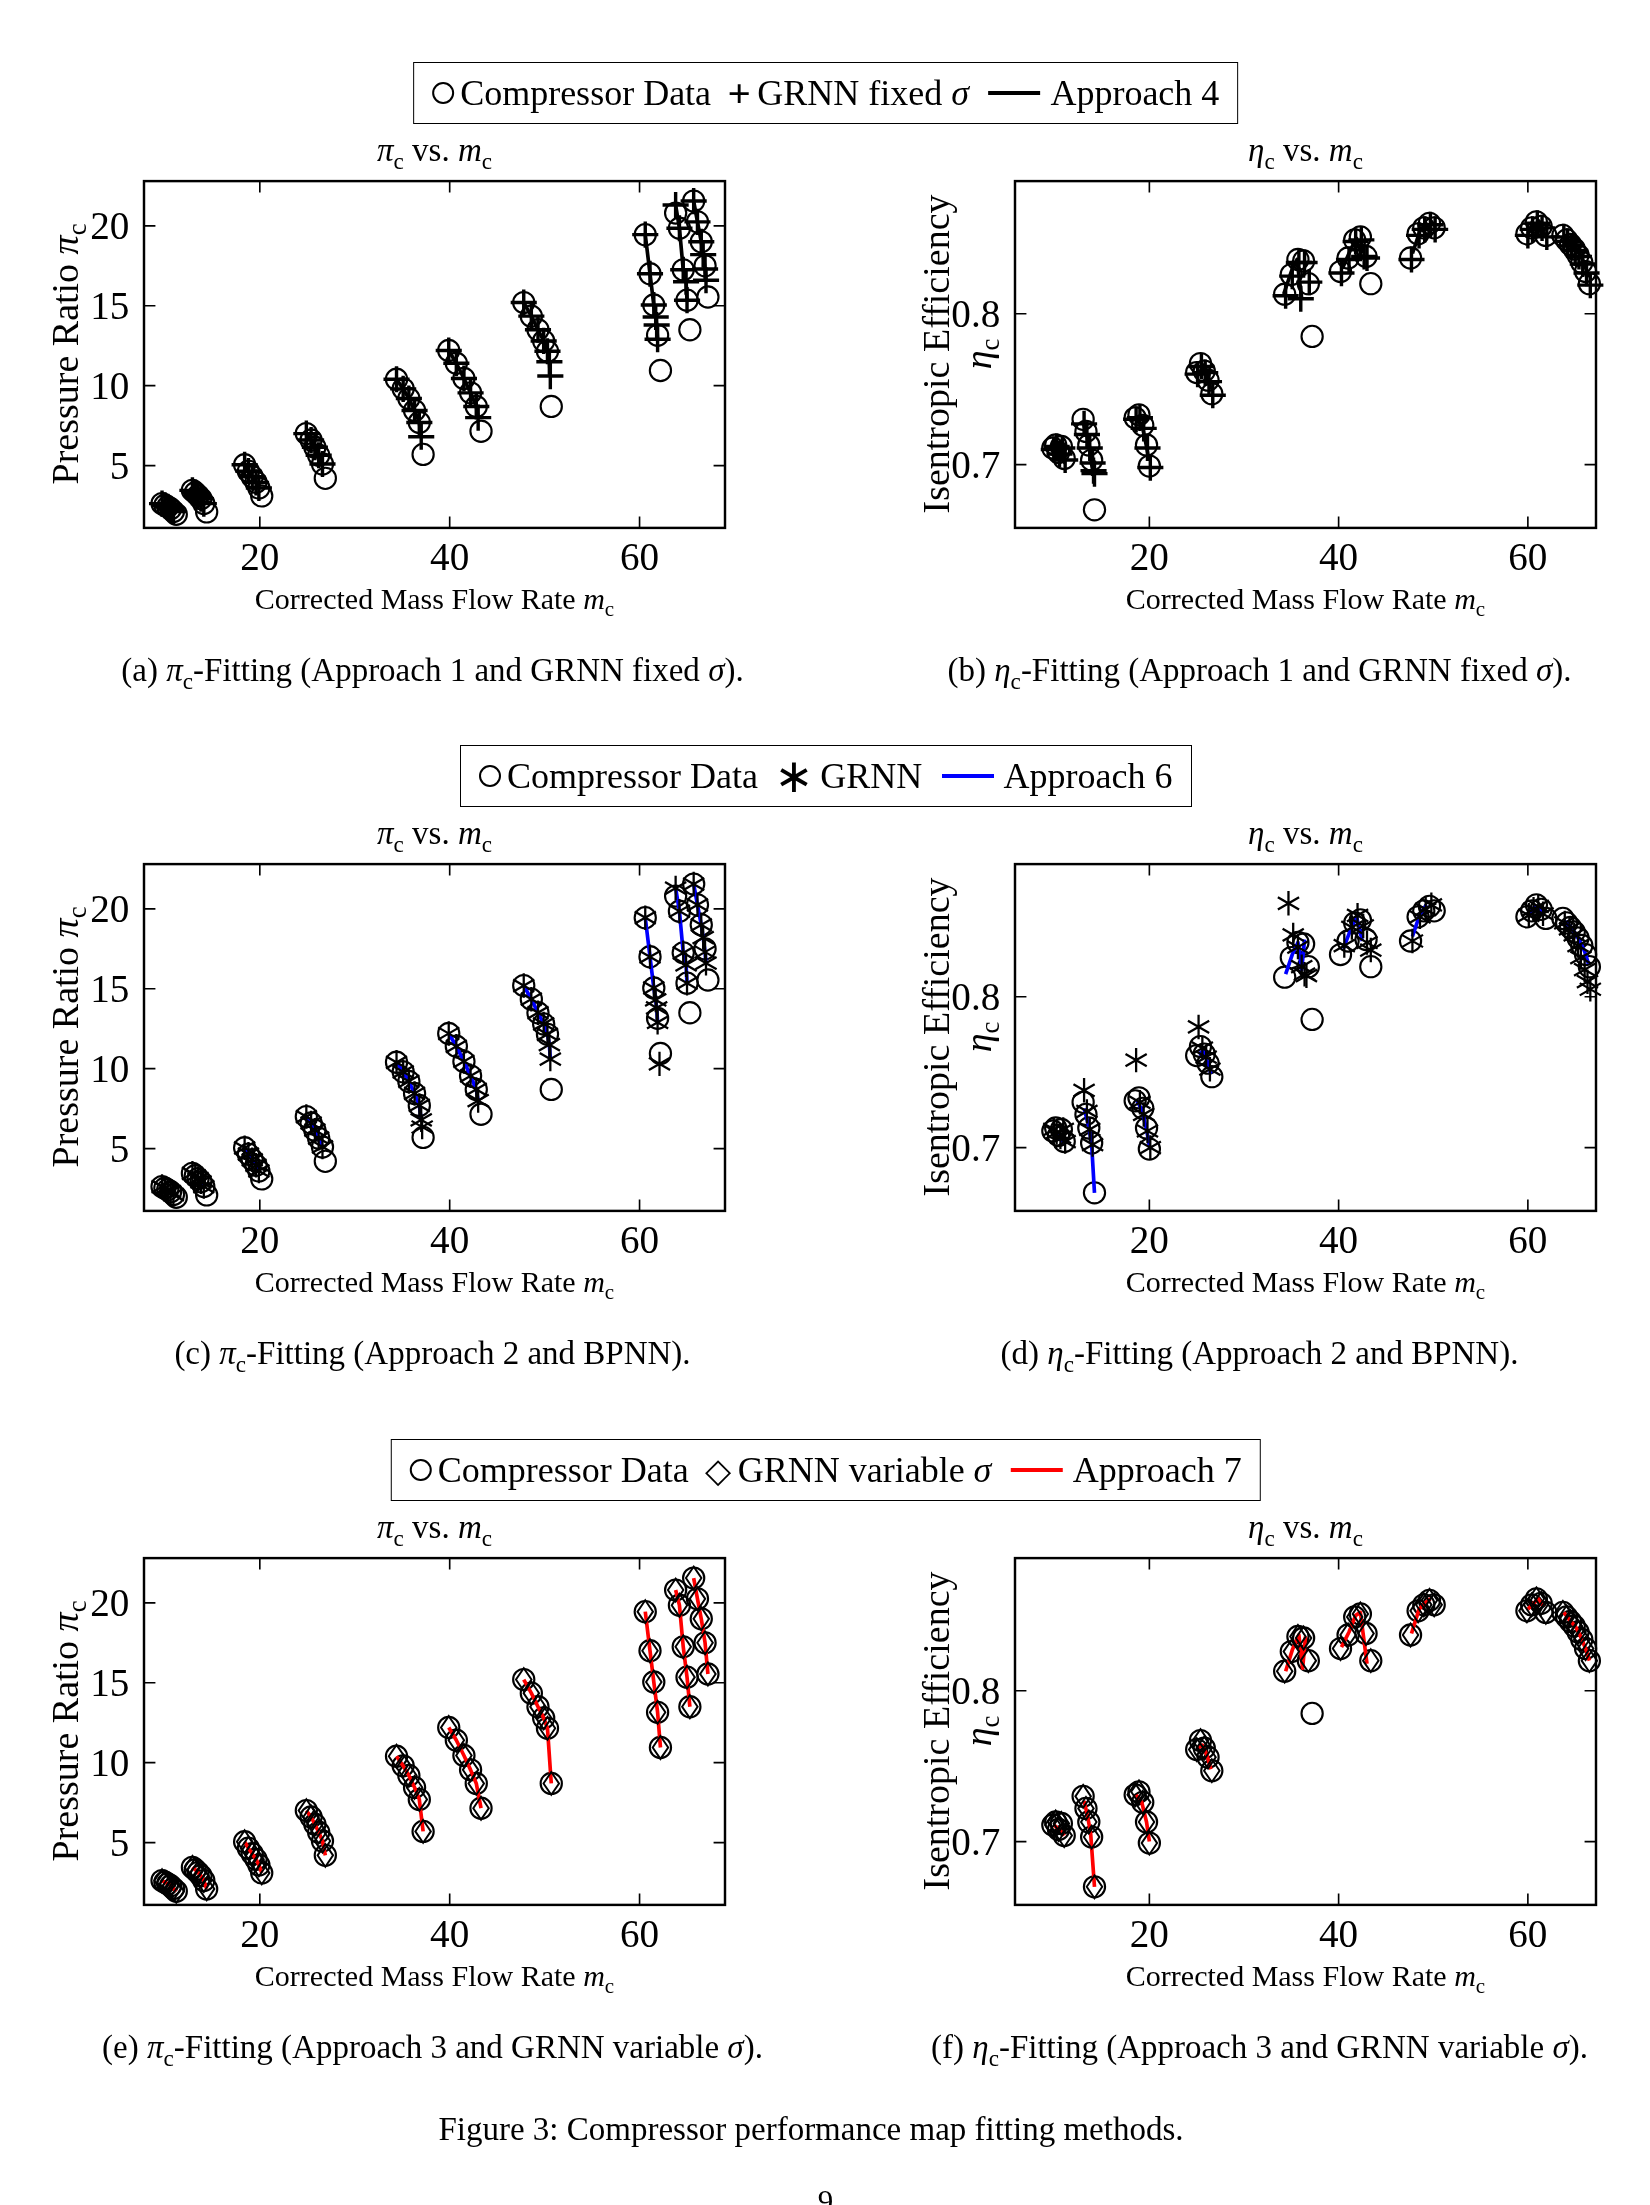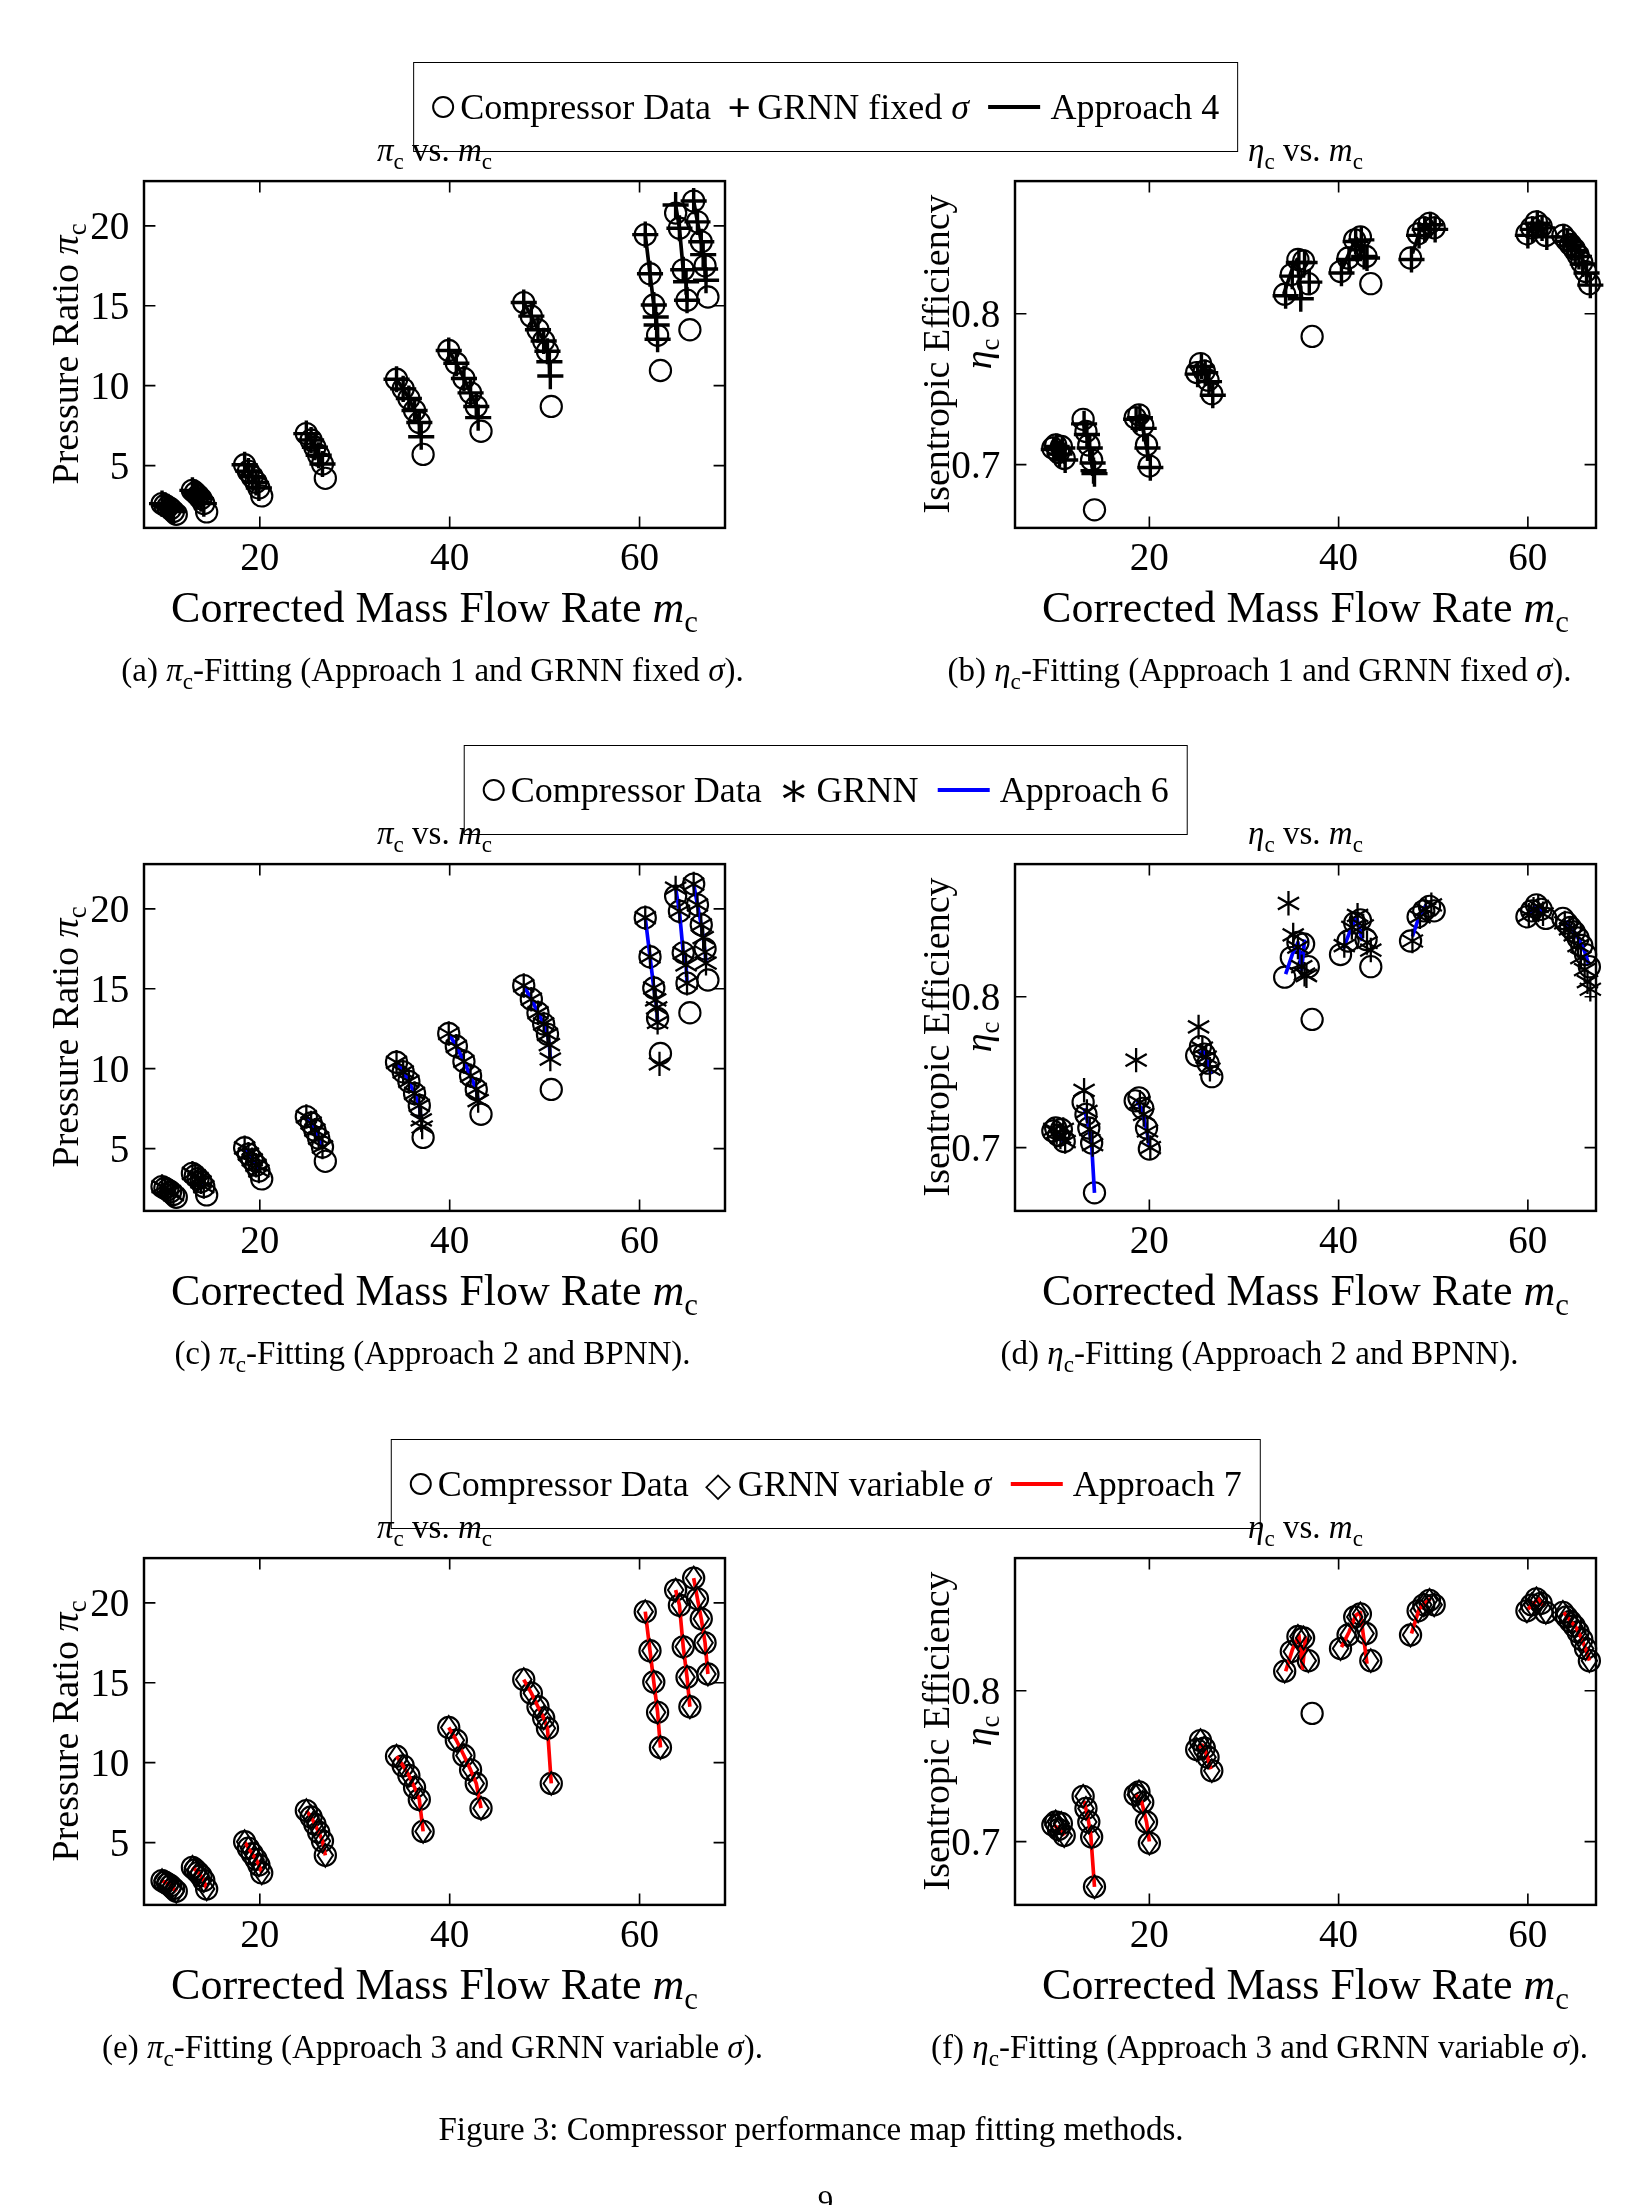--- a/index.html
+++ b/index.html
@@ -6,21 +6,21 @@
   body{
     width:1651px;height:2205px;position:relative;overflow:hidden;
     background:#ffffff;color:#000;
     font-family:"Liberation Serif","DejaVu Serif",serif;
   }
   .fig-row{position:absolute;left:0;width:1651px;height:0;}
   .legend-box{
     position:absolute;top:-119px;left:50%;transform:translateX(-50%);
     border:1.6px solid #000;background:#fff;
     display:flex;align-items:center;white-space:nowrap;
-    padding:21px 18px;font-size:36px;height:46px;
+    padding:7px 18px;font-size:36px;height:46px;font-family:Liberation Serif, serif;
   }
   .legend-item{display:inline-flex;align-items:center;margin-left:16.3px;}
   .legend-item:first-child{margin-left:0;}
   .lm{display:inline-flex;align-items:center;justify-content:center;margin-right:6.5px;}
   .lm-circle{width:18px;height:18px;border:2.4px solid #000;border-radius:50%;}
   .lm-plus{font-size:41px;font-weight:bold;line-height:16.3px;height:33px;}
   .lm-star{font-size:47px;line-height:8.2px;height:28px;}
   .lm-diamond{font-size:34px;line-height:33px;height:39px;}
   .lm-line{width:52px;height:4.9px;margin-right:9.8px;margin-left:3.3px;}
   .ptitle{position:absolute;top:-49px;height:42px;font-size:33px;text-align:center;}
@@ -28,21 +28,21 @@
   .ptitle-right{left:1015px;width:581px;}
   .plot{position:absolute;top:0;width:581px;height:347px;}
   .plot-left{left:144px;}
   .plot-right{left:1015px;}
   .ylabel{
     position:absolute;width:347px;height:42px;top:152px;
     transform:rotate(-90deg);font-size:38px;text-align:center;line-height:42px;
   }
   .ylabel-left{left:-109px;}
   .ylabel-right{left:762px;}
-  .xlabel{position:absolute;top:401px;height:46px;font-size:44px;text-align:center;}
+  .xlabel{position:absolute;top:401px;height:46px;font-size:30px;text-align:center;}
   .xlabel-left{left:144px;width:581px;}
   .xlabel-right{left:1015px;width:581px;}
   .subcaption{position:absolute;top:471px;height:42px;font-size:33px;text-align:center;}
   .subcaption-left{left:41px;width:783px;}
   .subcaption-right{left:868px;width:783px;}
   .figcaption{position:absolute;top:2111px;left:0;width:1622px;text-align:center;font-size:33px;}
   .pagenum{position:absolute;top:2184px;left:0;width:1651px;text-align:center;font-size:31px;}
   svg{overflow:visible;display:block;}
   svg text{font-family:"Liberation Serif","DejaVu Serif",serif;}
   sub{font-size:70%;}

